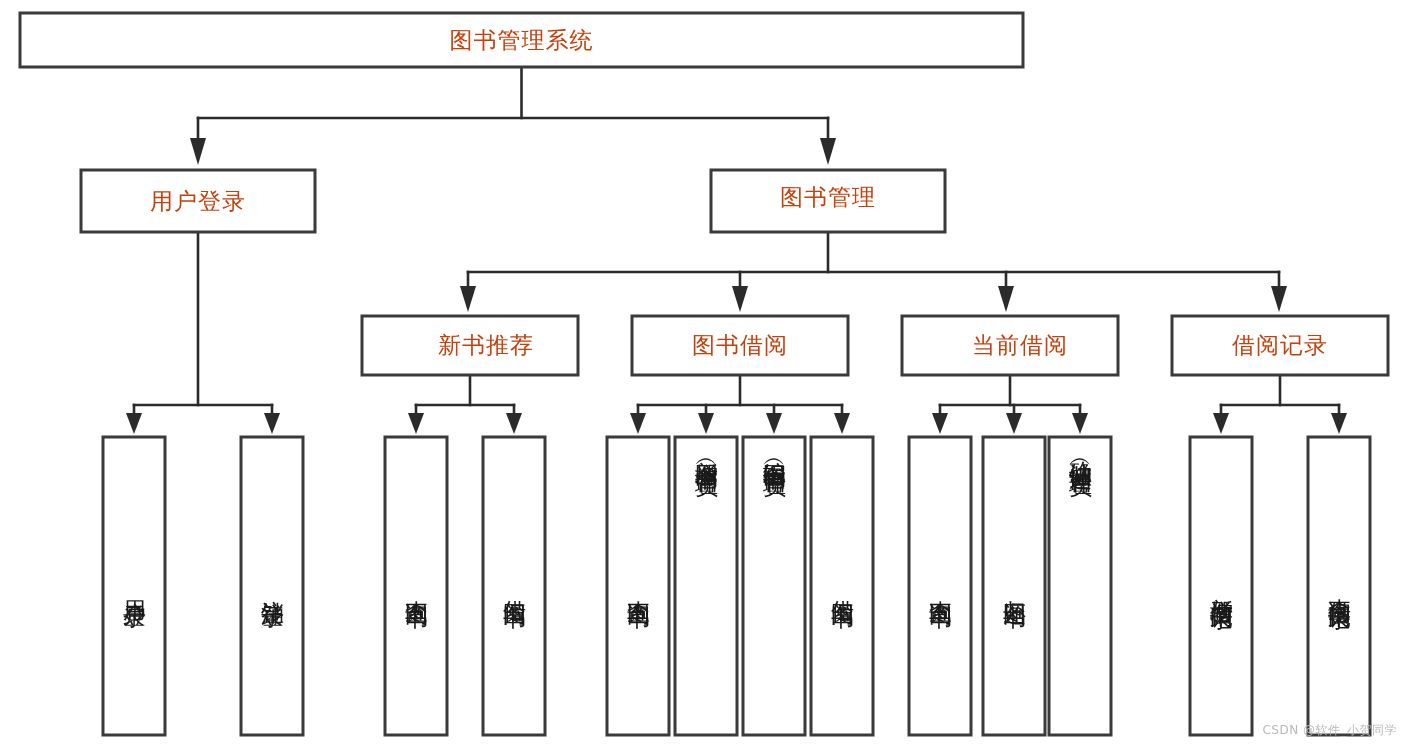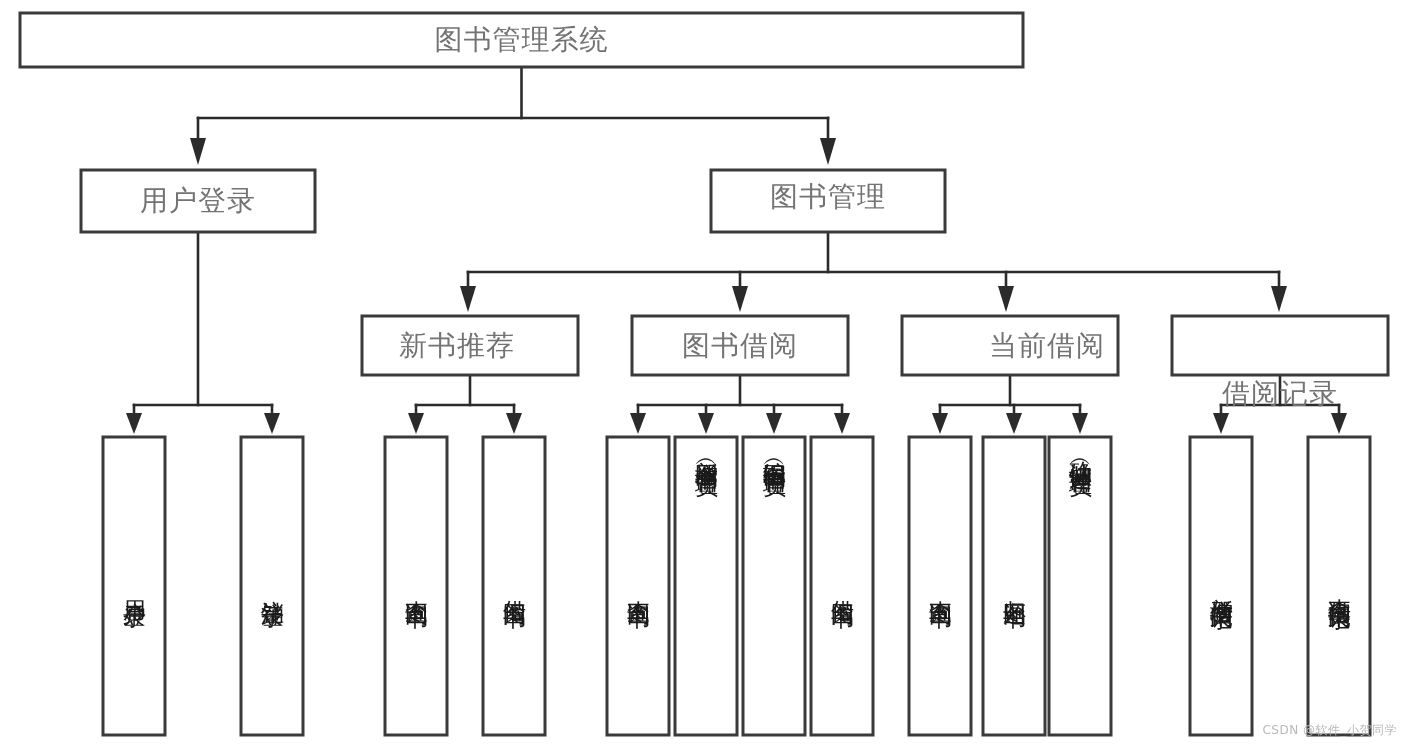--- a/index.html
+++ b/index.html
@@ -61,22 +61,22 @@
   }
   .horiz-text-wrap {
     position: absolute;
     display: flex;
     align-items: center;
     justify-content: center;
     pointer-events: none;
   }
   .horiz-text {
     font-family: Liberation Mono, monospace;
-    font-size: 28px;
-    color: #737373;
+    font-size: 23px;
+    color: #c2410c;
     letter-spacing: 1px;
     white-space: pre;
   }
   #watermark {
     position: absolute;
     right: 8px;
     bottom: 8px;
     font-family: "DejaVu Sans", "Liberation Sans", sans-serif;
     font-size: 12px;
     color: #b9b9b9;
@@ -205,30 +205,30 @@
     <span class="horiz-text">图书管理系统</span>
   </div>
 
   <div class="horiz-text-wrap" style="left:81px; top:170px; width:234px; height:62px;">
     <span class="horiz-text">用户登录</span>
   </div>
   <div class="horiz-text-wrap" style="left:711px; top:170px; width:234px; height:54px;">
     <span class="horiz-text">图书管理</span>
   </div>
 
-  <div class="horiz-text-wrap" style="left:349px; top:316px; width:216px; height:59px;">
+  <div class="horiz-text-wrap" style="left:378px; top:316px; width:216px; height:59px;">
     <span class="horiz-text">新书推荐</span>
   </div>
   <div class="horiz-text-wrap" style="left:632px; top:316px; width:216px; height:59px;border-radius:14px;">
     <span class="horiz-text">图书借阅</span>
   </div>
-  <div class="horiz-text-wrap" style="left:902px; top:316px; width:236px; height:59px;padding-left:27px;">
+  <div class="horiz-text-wrap" style="left:902px; top:316px; width:236px; height:59px;">
     <span class="horiz-text">当前借阅</span>
   </div>
-  <div class="horiz-text-wrap" style="left:1172px; top:316px; width:216px; height:59px;margin-top:48px;">
+  <div class="horiz-text-wrap" style="left:1172px; top:316px; width:216px; height:59px;">
     <span class="horiz-text">借阅记录</span>
   </div>
 
   <div class="vert-text-wrap" style="left:103px; top:437px; width:62px; height:298px;">
     <span class="vert-text">用户登录</span>
   </div>
   <div class="vert-text-wrap" style="left:241px; top:437px; width:62px; height:298px;">
     <span class="vert-text">注销登录</span>
   </div>
 

